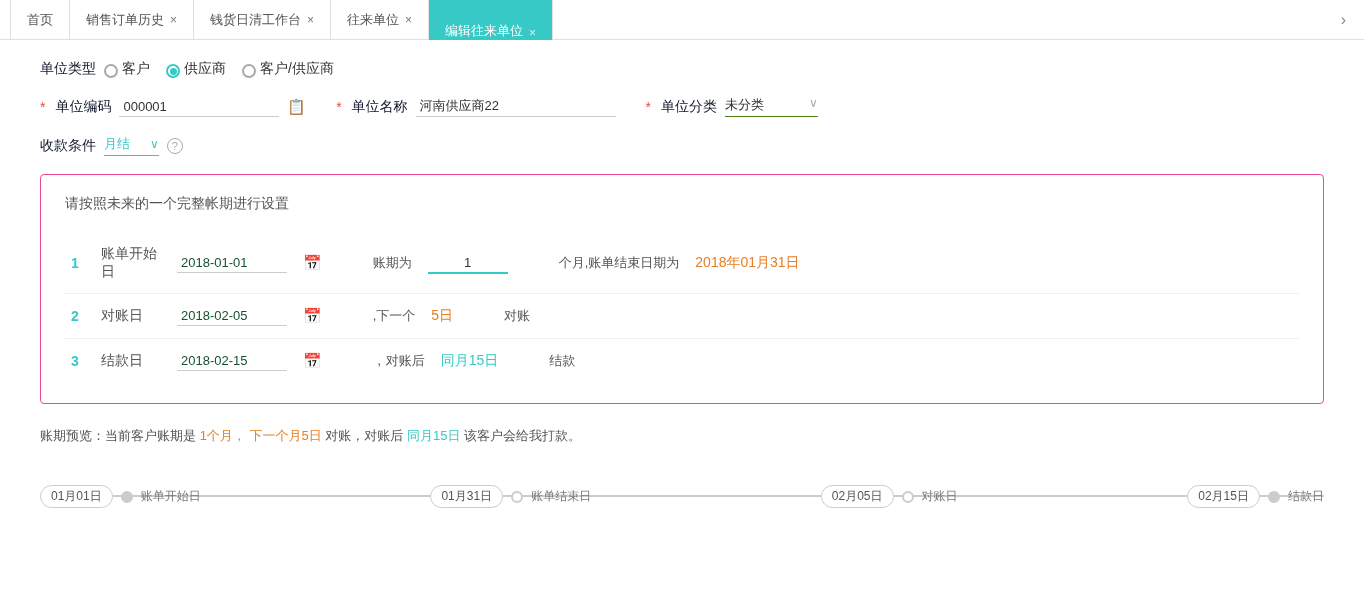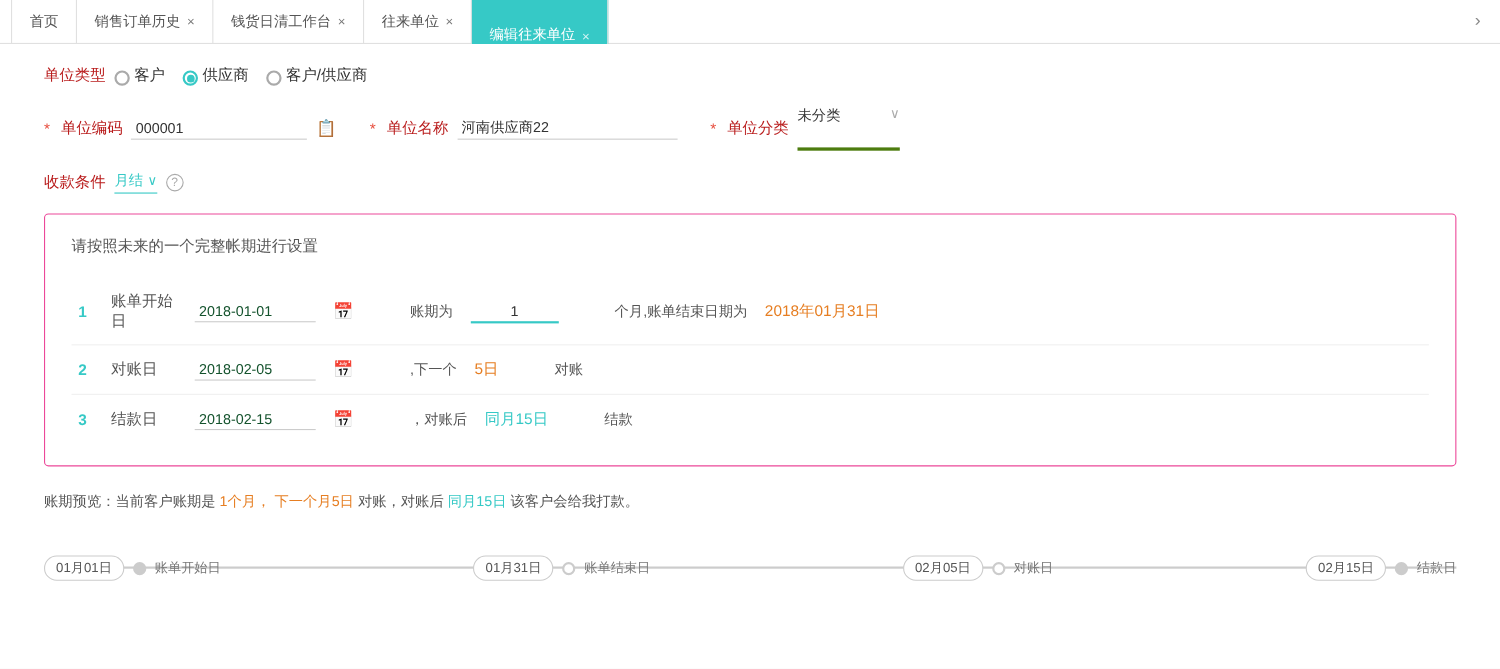--- a/index.html
+++ b/index.html
@@ -59,21 +59,21 @@
       align-items: center;
       margin-bottom: 18px;
       gap: 30px;
     }
     .form-group {
       display: flex;
       align-items: center;
       gap: 8px;
     }
     .form-label {
-      color: #b91c1c;
+      color: #0f172a;
       white-space: nowrap;
     }
     .required-star {
       color: #e74c3c;
       margin-right: 2px;
     }
 
     
     .radio-group {
       display: flex;
@@ -115,23 +115,23 @@
       padding: 2px 4px;
       color: #333;
       background: transparent;
       width: 160px;
     }
     .text-input.wide { width: 200px; }
 
     
     .select-wrapper {
       display: flex;
-      border-bottom: 3px solid #4d7c0f;
+      border-bottom: 1px solid #4d7c0f;
       gap: 4px;
-      padding-bottom: 20px;
+      padding-bottom: 2px;
     }
     .select-val {
       font-size: 13px;
       color: #333;
       min-width: 80px;
     }
     .dropdown-arrow {
       color: #aaa;
       font-size: 12px;
       cursor: pointer;
@@ -162,21 +162,21 @@
     .condition-row {
       display: flex;
       align-items: center;
       gap: 8px;
       margin-bottom: 18px;
     }
     .condition-select {
       display: flex;
       align-items: center;
       border-bottom: 1px solid #36c9c6;
-      gap: 4px;
+      gap: 20px;
       padding-bottom: 2px;
       justify-content: space-between;
     }
     .condition-val {
       color: #36c9c6;
       font-size: 13px;
     }
 
     
     .period-card {

